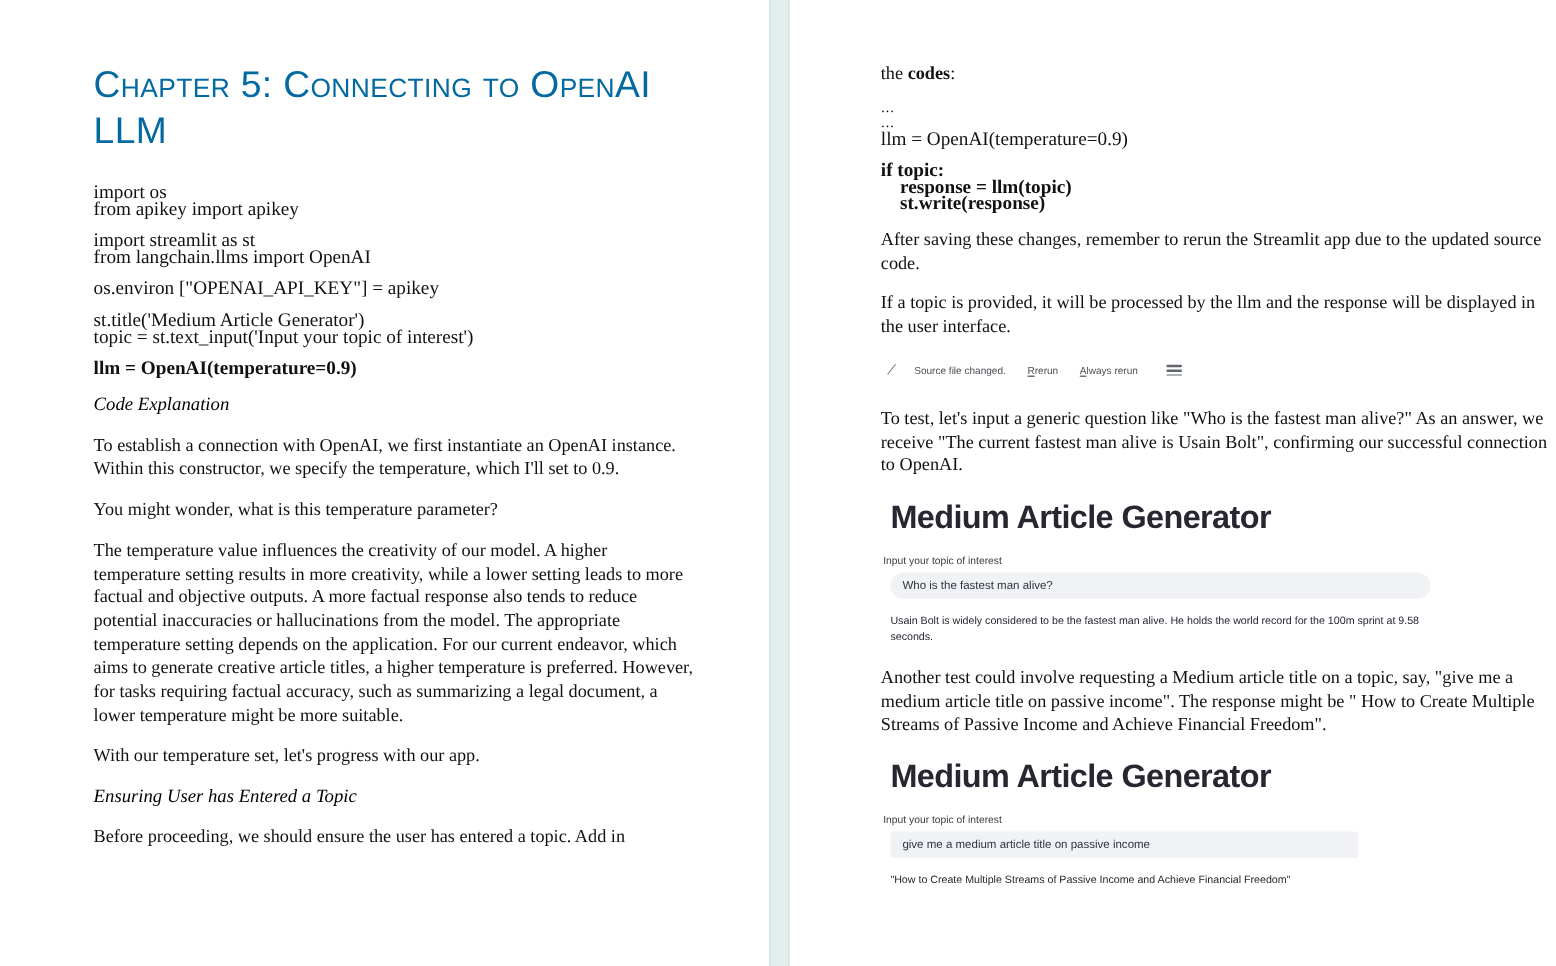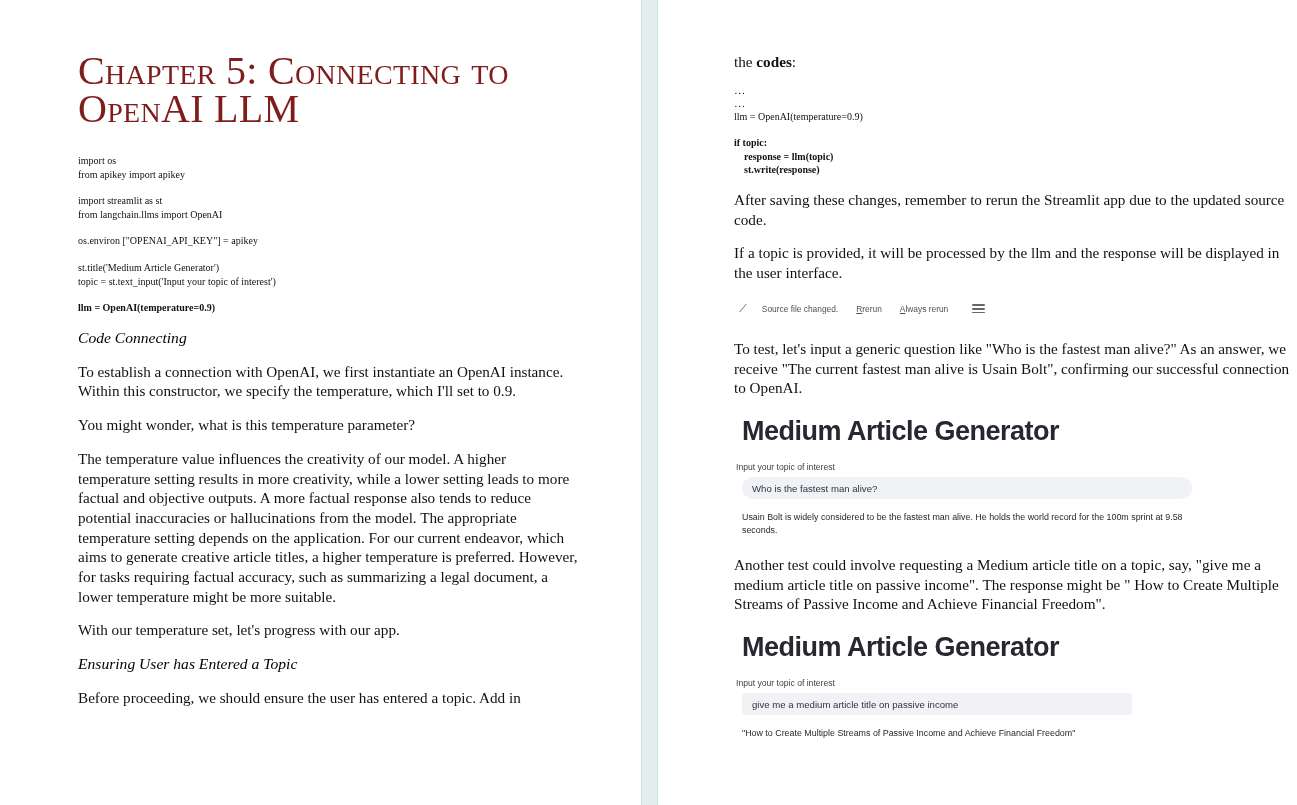--- a/index.html
+++ b/index.html
@@ -41,28 +41,28 @@
     padding: 52px 60px 0 78px;
   }
   .col-right {
     left: 658px;
     width: 713px;
     padding: 52px 75px 0 76px;
   }
 
   
   .chapter-title {
-    font-family: Liberation Serif, serif;
-    font-size: 40px;
+    font-family: Liberation Sans, sans-serif;
+    font-size: 31px;
     line-height: 38px;
     font-variant: small-caps;
     font-weight: normal;
     letter-spacing: 0.3px;
     margin: 0 0 26px 0;
-    color: #7f1d1d;
+    color: #0369a1;
   }
 
   p.body {
     font-size: 15.2px;
     line-height: 19.7px;
     margin: 0 0 14px 0;
     text-align: left;
     color: #111;
   }
   p.body.tight { margin-bottom: 12px; }
@@ -71,21 +71,21 @@
     font-size: 15.6px;
     line-height: 20px;
     font-style: italic;
     font-weight: normal;
     margin: 0 0 14px 0;
   }
 
   
   .code-block {
     font-family: "Liberation Serif", serif;
-    font-size: 10px;
+    font-size: 16px;
     line-height: 13.6px;
     margin: 0 0 13px 0;
     white-space: pre-wrap;
     color: #111;
   }
   .code-block.bold { font-weight: bold; }
 
   .code-dots {
     font-family: "Liberation Serif", serif;
     font-size: 11.3px;
@@ -182,21 +182,21 @@
 
   <div class="code-block">import os
 from apikey import apikey</div>
   <div class="code-block">import streamlit as st
 from langchain.llms import OpenAI</div>
   <div class="code-block">os.environ ["OPENAI_API_KEY"] = apikey</div>
   <div class="code-block">st.title('Medium Article Generator')
 topic = st.text_input('Input your topic of interest')</div>
   <div class="code-block bold">llm = OpenAI(temperature=0.9)</div>
 
-  <h2 class="sub-head">Code Connecting</h2>
+  <h2 class="sub-head">Code Explanation</h2>
 
   <p class="body">To establish a connection with OpenAI, we first instantiate an OpenAI instance. Within this constructor, we specify the temperature, which I'll set to 0.9.</p>
   <p class="body">You might wonder, what is this temperature parameter?</p>
   <p class="body">The temperature value influences the creativity of our model. A higher temperature setting results in more creativity, while a lower setting leads to more factual and objective outputs. A more factual response also tends to reduce potential inaccuracies or hallucinations from the model. The appropriate temperature setting depends on the application. For our current endeavor, which aims to generate creative article titles, a higher temperature is preferred. However, for tasks requiring factual accuracy, such as summarizing a legal document, a lower temperature might be more suitable.</p>
   <p class="body">With our temperature set, let's progress with our app.</p>
 
   <h2 class="sub-head">Ensuring User has Entered a Topic</h2>
 
   <p class="body">Before proceeding, we should ensure the user has entered a topic. Add in</p>
 </div>

